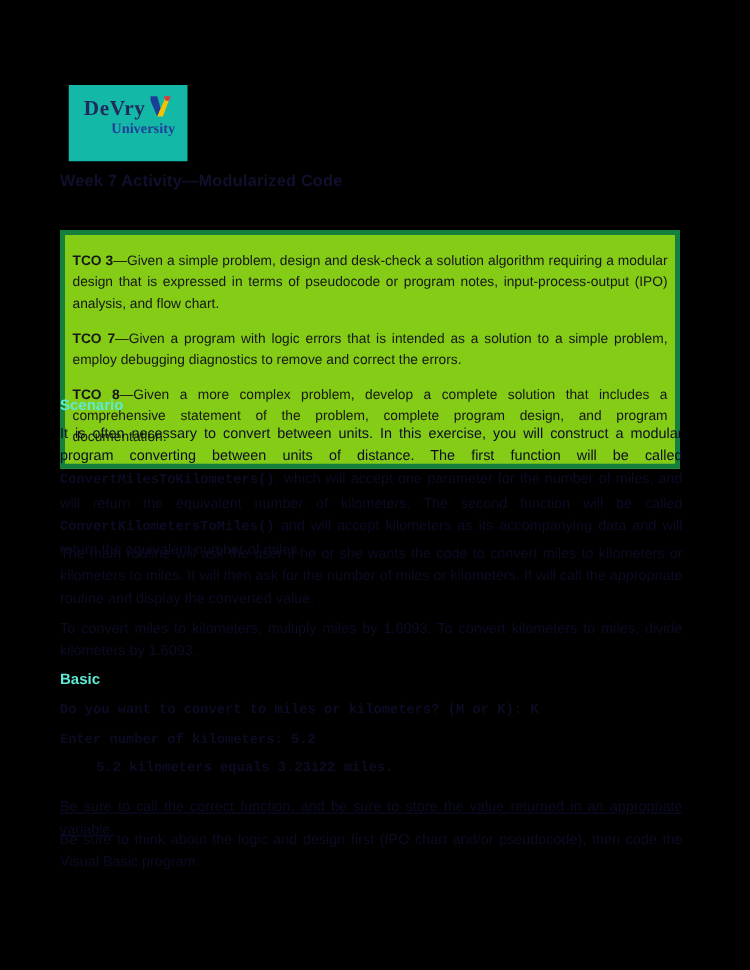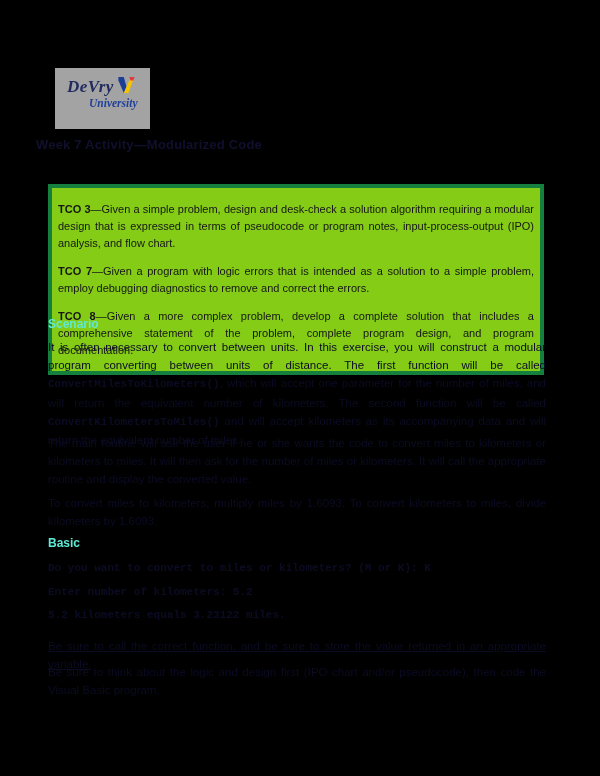--- a/index.html
+++ b/index.html
@@ -10,23 +10,22 @@
     height: 776px;
     background: #000000;
     overflow: hidden;
     font-family: "Liberation Sans", sans-serif;
   }
   
   .logo-box {
     position: absolute;
     left: 55px; top: 68px;
     width: 95px; height: 61px;
-    background: #a3a3a3;
+    background: #14b8a6;
     padding: 10px 8px 12px 12px;
-    font-style: italic;
   }
   .logo-row { display: flex; align-items: flex-start; gap: 3px; }
   .devry-word {
     font-family: "Liberation Serif", serif;
     font-weight: bold;
     font-size: 17px;
     color: #1f2a5e;
     letter-spacing: 0.5px;
     line-height: 1;
   }
@@ -36,21 +35,21 @@
     font-weight: bold;
     font-size: 11.5px;
     color: #21409a;
     margin-top: 3px;
     margin-left: 22px;
     line-height: 1;
   }
   
   .doc-title {
     position: absolute;
-    left: 36px; top: 137px;
+    left: 48px; top: 137px;
     width: 500px;
     font-size: 13px;
     font-weight: bold;
     color: #10102e;
     letter-spacing: 0.2px;
   }
   
   .tco-box {
     position: absolute;
     left: 48px; top: 184px;
@@ -127,19 +126,19 @@
   <div class="dark-para" style="top:338px;"><span>It is often necessary to convert between units. In this exercise, you will construct a modular program converting between units of distance. The first function will be called </span><span class="fn-name">ConvertMilesToKilometers()</span><span>, which will accept one parameter for the number of miles, and will return the equivalent number of kilometers. The second function will be called </span><span class="fn-name">ConvertKilometersToMiles()</span><span> and will accept kilometers as its accompanying data and will return the equivalent number of miles.</span></div>
 
   <div class="dark-para" style="top:434px;">The main routine will ask the user if he or she wants the code to convert miles to kilometers or kilometers to miles. It will then ask for the number of miles or kilometers. It will call the appropriate routine and display the converted value.</div>
 
   <div class="dark-para" style="top:494px;">To convert miles to kilometers, multiply miles by 1.6093. To convert kilometers to miles, divide kilometers by 1.6093.</div>
 
   <div class="dark-head" style="top:536px;">Basic</div>
 
   <div class="mono-line" style="top:562px;">Do you want to convert to miles or kilometers? (M or K): K</div>
   <div class="mono-line" style="top:586px;">Enter number of kilometers: 5.2</div>
-  <div class="mono-line" style="top:609px;">5.2 kilometers equals 3.23122 miles.</div>
+  <div class="mono-line" style="top:609px;margin-left:29px;">5.2 kilometers equals 3.23122 miles.</div>
 
   <div class="dark-para underlined" style="top:637px;">Be sure to call the correct function, and be sure to store the value returned in an appropriate variable.</div>
 
   <div class="dark-para" style="top:663px;">Be sure to think about the logic and design first (IPO chart and/or pseudocode), then code the Visual Basic program.</div>
 
 </div>
 
 </body></html>

